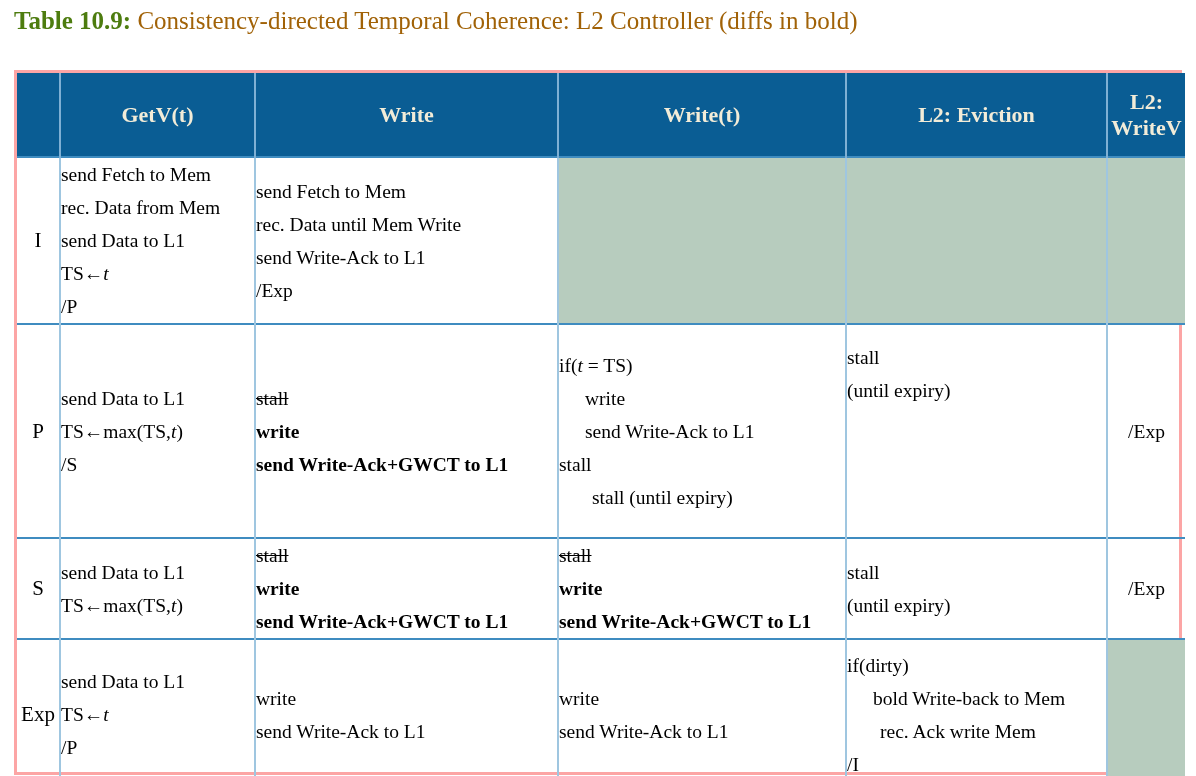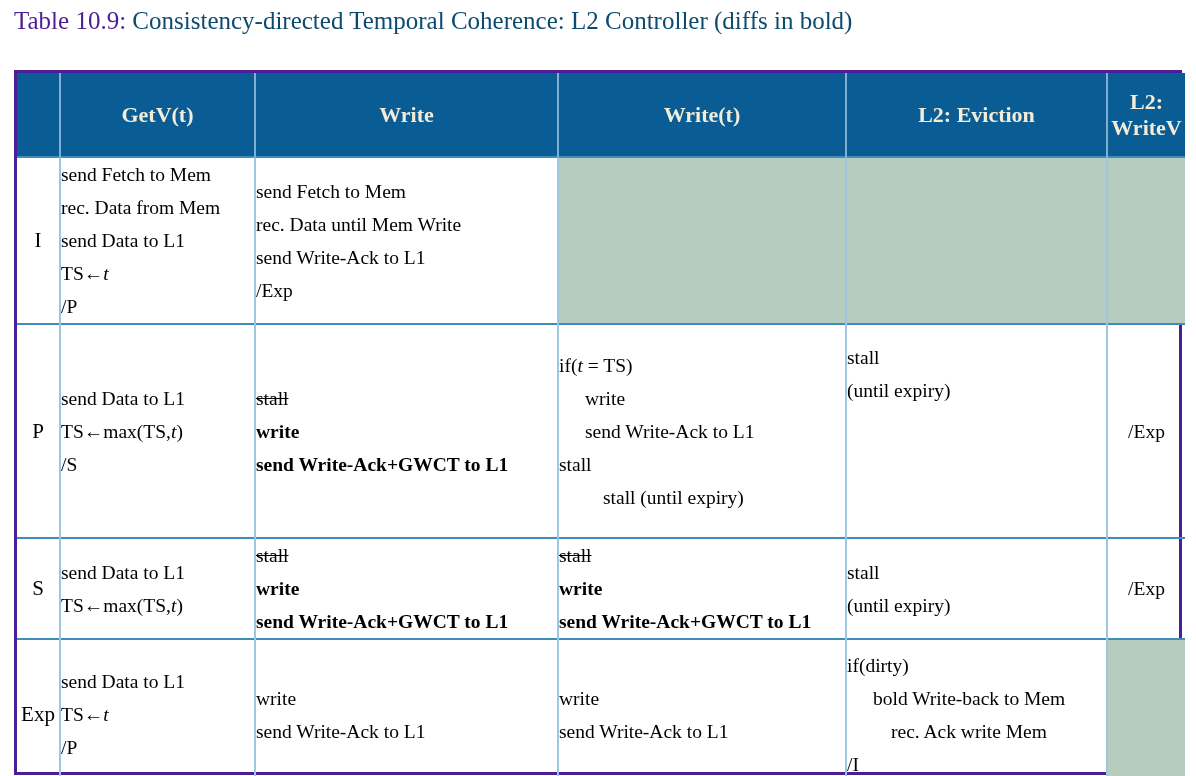--- a/index.html
+++ b/index.html
@@ -17,34 +17,34 @@
 
   .caption {
     position: absolute;
     left: 14px;
     top: 6px;
     font-size: 25px;
     line-height: 30px;
     white-space: nowrap;
   }
   .caption .cap-num {
-    color: #4c1d95;
-    font-weight: normal;
+    color: #4d7c0f;
+    font-weight: bold;
   }
   .caption .cap-text {
-    color: #0c4a6e;
+    color: #a16207;
   }
 
   .table-wrap {
     position: absolute;
     left: 14px;
     top: 70px;
     width: 1168px;
     height: 705px;
-    border: 3px solid #4c1d95;
+    border: 3px solid #fca5a5;
     box-sizing: border-box;
     background: #ffffff;
   }
 
   table.tbl {
     border-collapse: collapse;
     table-layout: fixed;
     width: 100%;
     height: 100%;
   }
@@ -87,21 +87,21 @@
     border-right: 2px solid #9fc6e0;
   }
   tbody td.shaded { background: #b7ccbe; }
   tbody td.center { text-align: center; }
 
   .ln { display: block; white-space: nowrap; }
   .strike { text-decoration: line-through; }
   .b { font-weight: bold; }
   .it { font-style: italic; }
   .ind1 { padding-left: 26px; }
-  .ind2 { padding-left: 44px; }
+  .ind2 { padding-left: 33px; }
 </style>
 </head>
 <body>
 
 <div class="caption">
   <span class="cap-num">Table 10.9:</span><span class="cap-text"> Consistency-directed Temporal Coherence: L2 Controller (diffs in bold)</span>
 </div>
 
 <div class="table-wrap">
   <table class="tbl">

